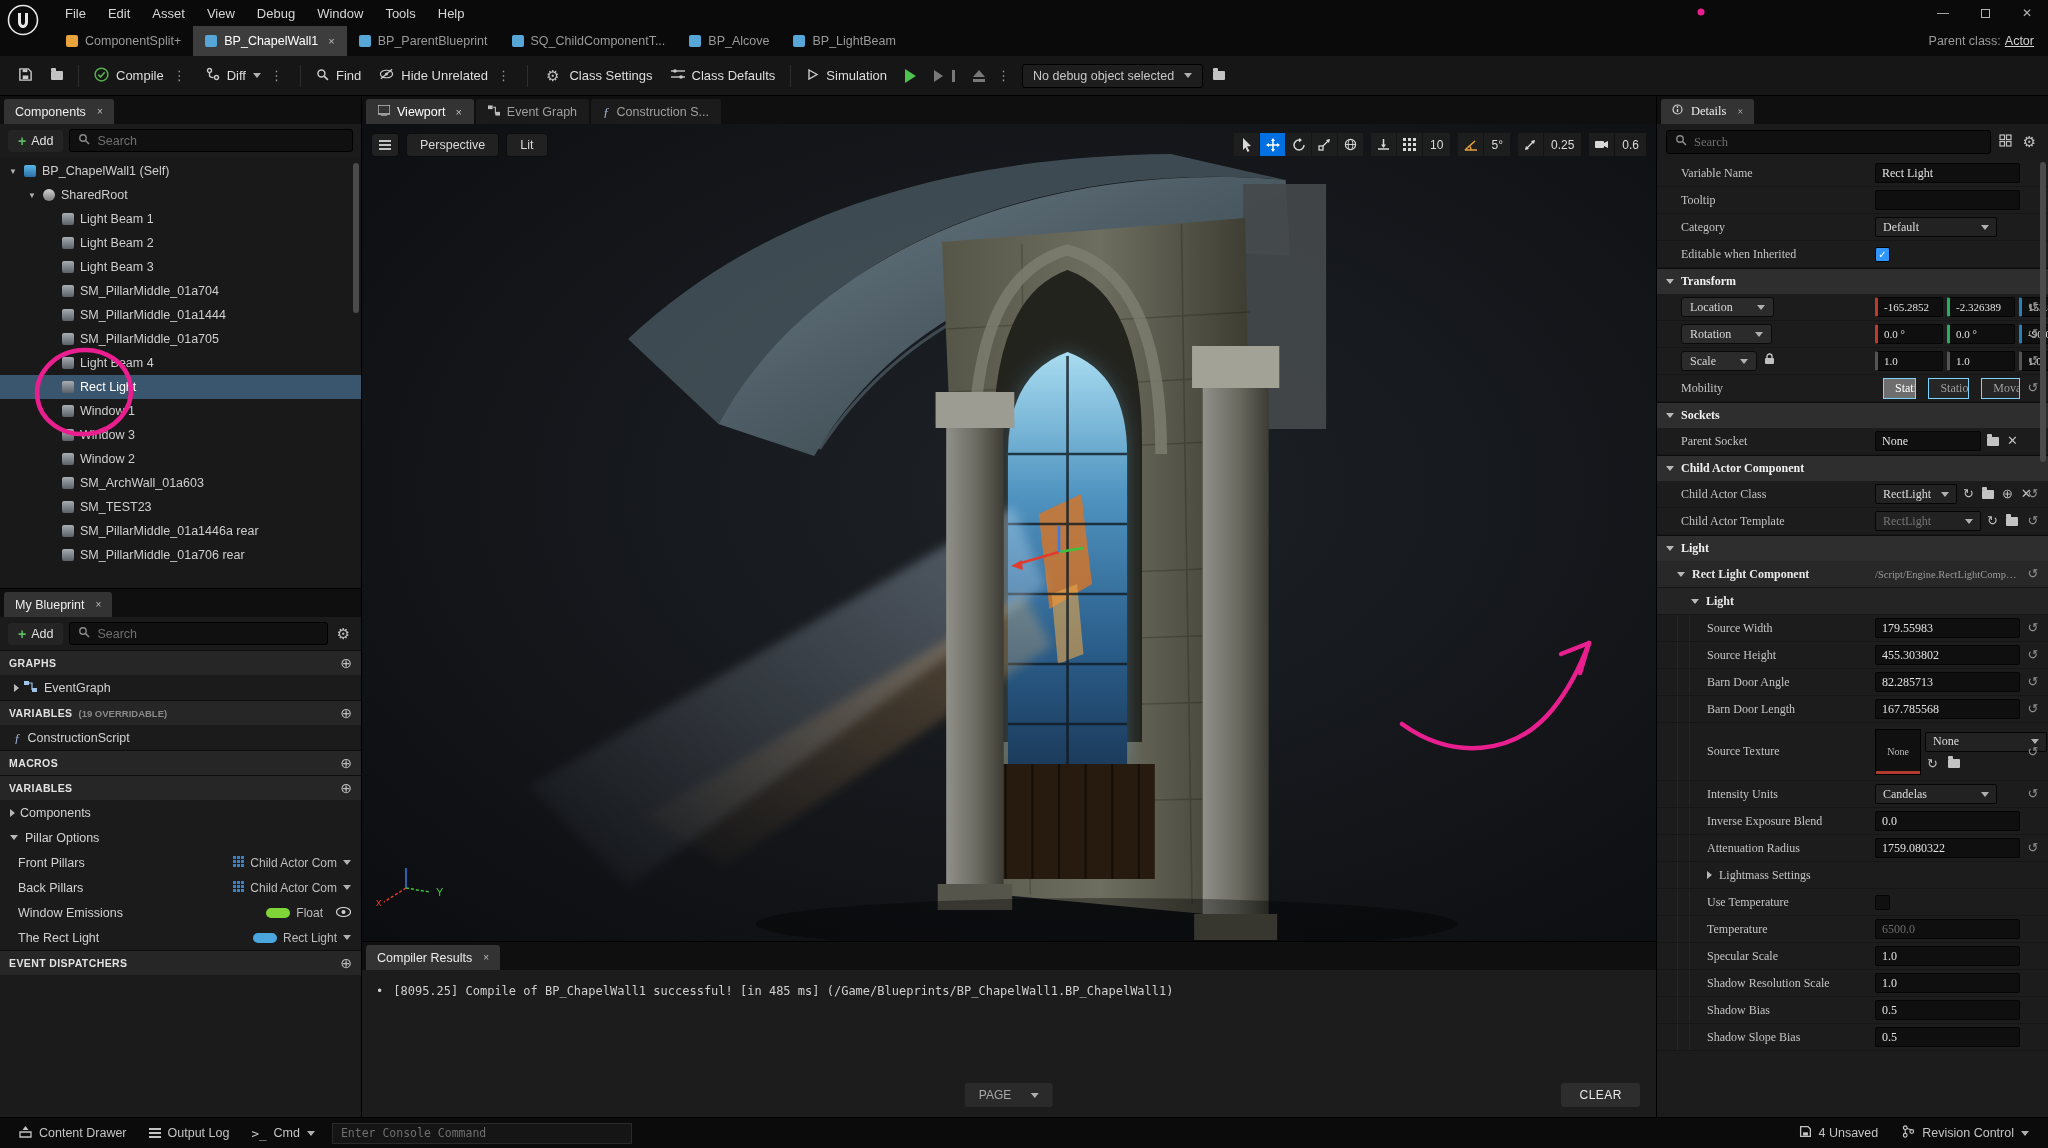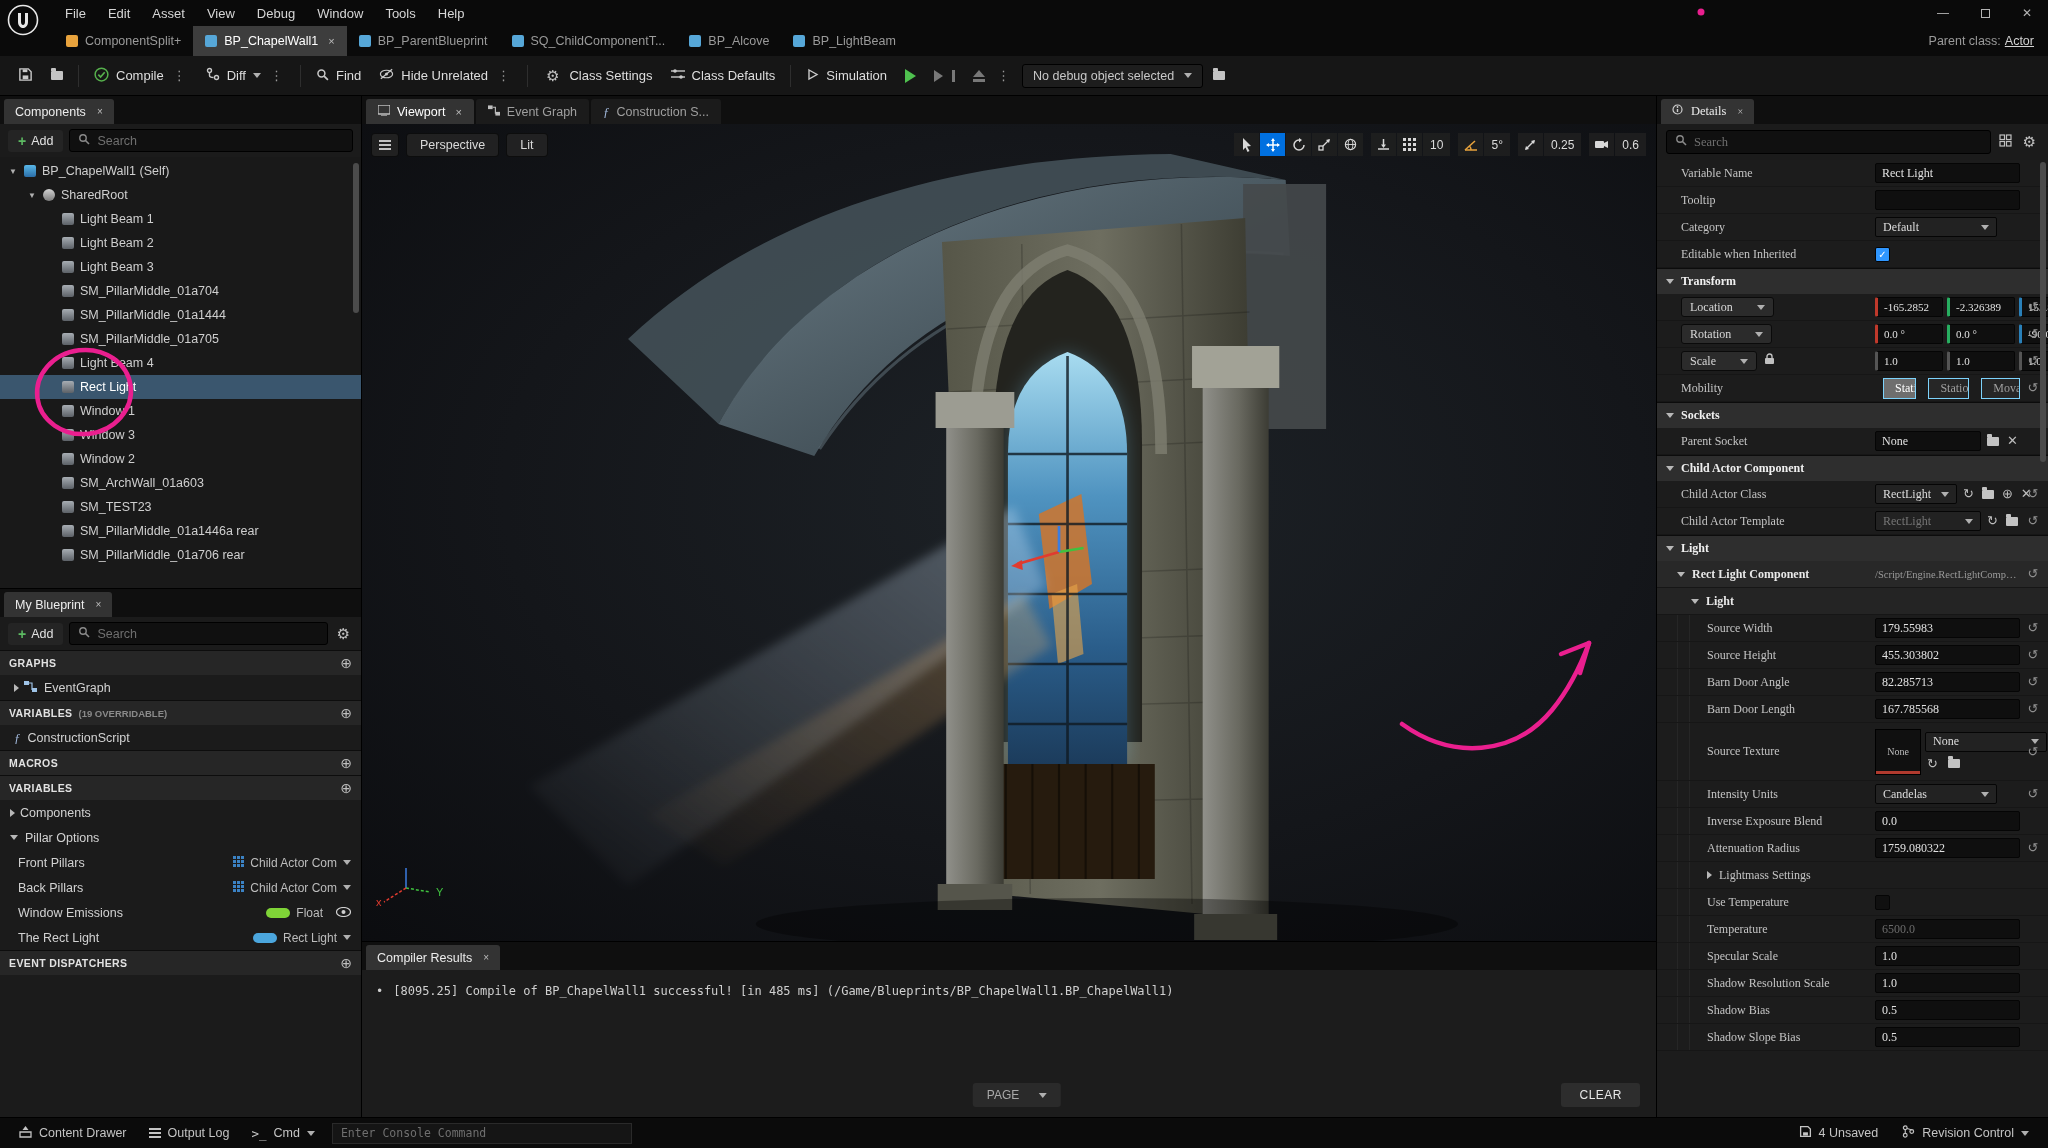--- a/index.html
+++ b/index.html
@@ -106,21 +106,21 @@
 .vico.active{background:#0070e0;}
 .vnum{background:rgba(32,32,32,.85);color:#dcdcdc;padding:4px 7px;font-size:12px;height:23px;display:flex;align-items:center;}
 .vgap{width:6px;}
 .axis-widget{position:absolute;left:14px;bottom:30px;z-index:3;}
 
 
 .compiler{height:176px;background:#1c1c1c;display:flex;flex-direction:column;border-top:1px solid #000;flex:none;}
 .compiler-body{flex:1;position:relative;padding:14px 10px 0 14px;}
 .compiler-line{display:flex;gap:10px;font-family:"DejaVu Sans Mono",monospace;font-size:12px;color:#cfcfcf;}
 .bullet{color:#cfcfcf;}
-.page-btn{position:absolute;left:50%;transform:translateX(-50%);bottom:10px;background:#2a2a2a;border-radius:3px;padding:5px 14px;color:#a8a8a8;font-size:12px;display:flex;align-items:center;gap:20px;margin-left:8px;}
+.page-btn{position:absolute;left:50%;transform:translateX(-50%);bottom:10px;background:#2a2a2a;border-radius:3px;padding:5px 14px;color:#a8a8a8;font-size:12px;display:flex;align-items:center;gap:20px;}
 .clear-btn{position:absolute;right:16px;bottom:10px;background:#2d2d2d;border-radius:3px;padding:5px 18px;color:#e8e8e8;font-size:12px;letter-spacing:.5px;}
 
 
 .details-search-row{display:flex;align-items:center;gap:8px;padding:6px 9px;background:#1b1b1b;flex:none;}
 .details-body{flex:1;overflow:hidden;background:#1c1c1c;}
 .dsection{height:26px;background:#2e2e2e;display:flex;align-items:center;gap:7px;padding:0 9px;border-top:1px solid #0c0c0c;font-weight:bold;font-size:12px;color:#f0f0f0;}
 .drow{min-height:27px;display:flex;align-items:center;border-bottom:1px solid #161616;padding-right:2px;}
 .drow.tall{min-height:58px;}
 .dname{width:218px;padding-left:24px;font-size:12px;color:#c4c4c4;display:flex;align-items:center;gap:7px;flex:none;white-space:nowrap;overflow:hidden;}
 .dval{flex:1;display:flex;align-items:center;gap:4px;min-width:0;}

